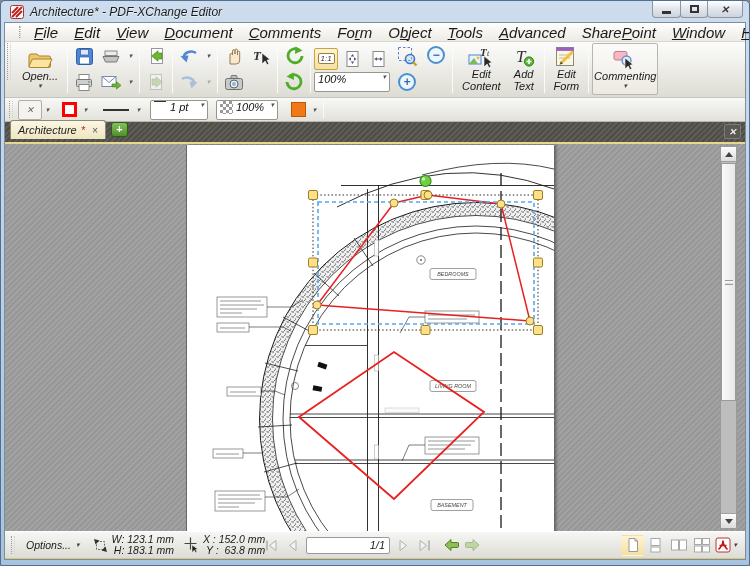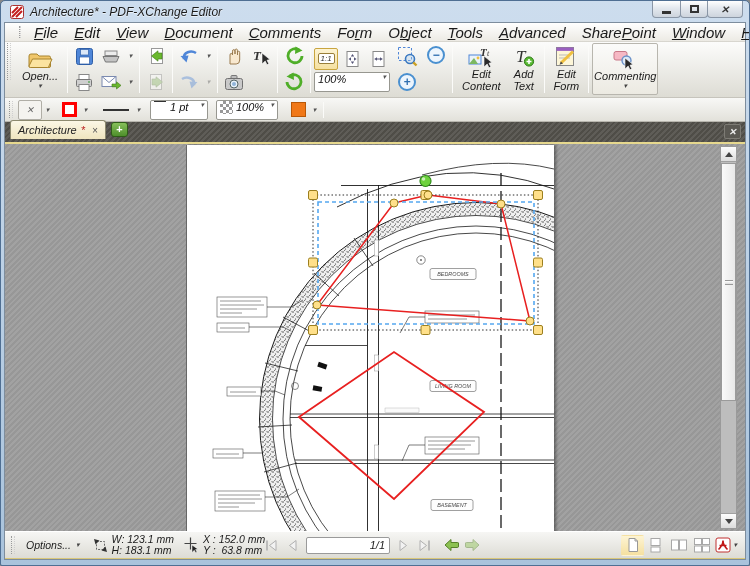--- a/index.html
+++ b/index.html
@@ -53,21 +53,21 @@
   .page svg{display:block;}
   
   .vscroll{position:absolute;top:2px;right:8px;width:17px;bottom:2px;background:#bdbdbd;border:1px solid #9a9a9a;}
   .sbtn{position:absolute;left:0;width:15px;height:15px;background:linear-gradient(#fdfdfd,#dcdcdc);border-bottom:1px solid #a0a0a0;display:flex;align-items:center;justify-content:center;}
   .sbtn.down{bottom:0;border-top:1px solid #a0a0a0;border-bottom:none;}
   .tri-up{width:0;height:0;border-left:4px solid transparent;border-right:4px solid transparent;border-bottom:5px solid #444;}
   .tri-down{width:0;height:0;border-left:4px solid transparent;border-right:4px solid transparent;border-top:5px solid #444;}
   .thumb{position:absolute;top:16px;left:0;width:15px;height:238px;background:linear-gradient(90deg,#fafafa,#e8e8e8);border:1px solid #9a9a9a;}
   .ridge{position:absolute;left:3px;top:116px;width:8px;height:5px;border-top:1px solid #999;border-bottom:1px solid #999;background:linear-gradient(#fff,#ddd);}
   
-  .statusbar{height:28px;background:linear-gradient(#f6f6f4,#dddcd5);border-top:1px solid #fff;border-bottom:1px solid #d9c77a;position:relative;display:flex;align-items:center;font-size:10.5px;color:#1a1a1a;}
+  .statusbar{height:28px;background:linear-gradient(#f6f6f4,#dddcd5);border-top:1px solid #fff;border-bottom:1px solid #d9c77a;position:relative;display:flex;align-items:center;font-size:10.5px;color:#1a1a1a;text-align:right;}
   .sb-left{display:flex;align-items:center;padding-left:6px;height:100%;}
   .sb-opts{display:flex;align-items:center;padding:3px 5px;border:1px solid transparent;border-radius:2px;cursor:default;}
   .sb-opts .caret{font-size:7px;color:#444;margin-left:5px;}
   .dual{line-height:11px;white-space:pre;margin-left:3px;}
   .sb-nav{position:absolute;left:256px;top:0;height:100%;display:flex;align-items:center;}
   .navbtn{width:21px;height:18px;display:flex;align-items:center;justify-content:center;cursor:default;}
   .pagebox{width:84px;height:17px;background:#fff;border:1px solid #9a9a9a;border-radius:2px;font-size:11px;display:flex;align-items:center;justify-content:flex-end;padding-right:4px;margin:0 3px;}
   .sb-right{position:absolute;right:8px;top:0;height:100%;display:flex;align-items:center;}
   .laybtn{width:23px;height:21px;display:flex;align-items:center;justify-content:center;border:1px solid transparent;border-radius:2px;cursor:default;}
   .icon{display:inline-flex;align-items:center;justify-content:center;}

